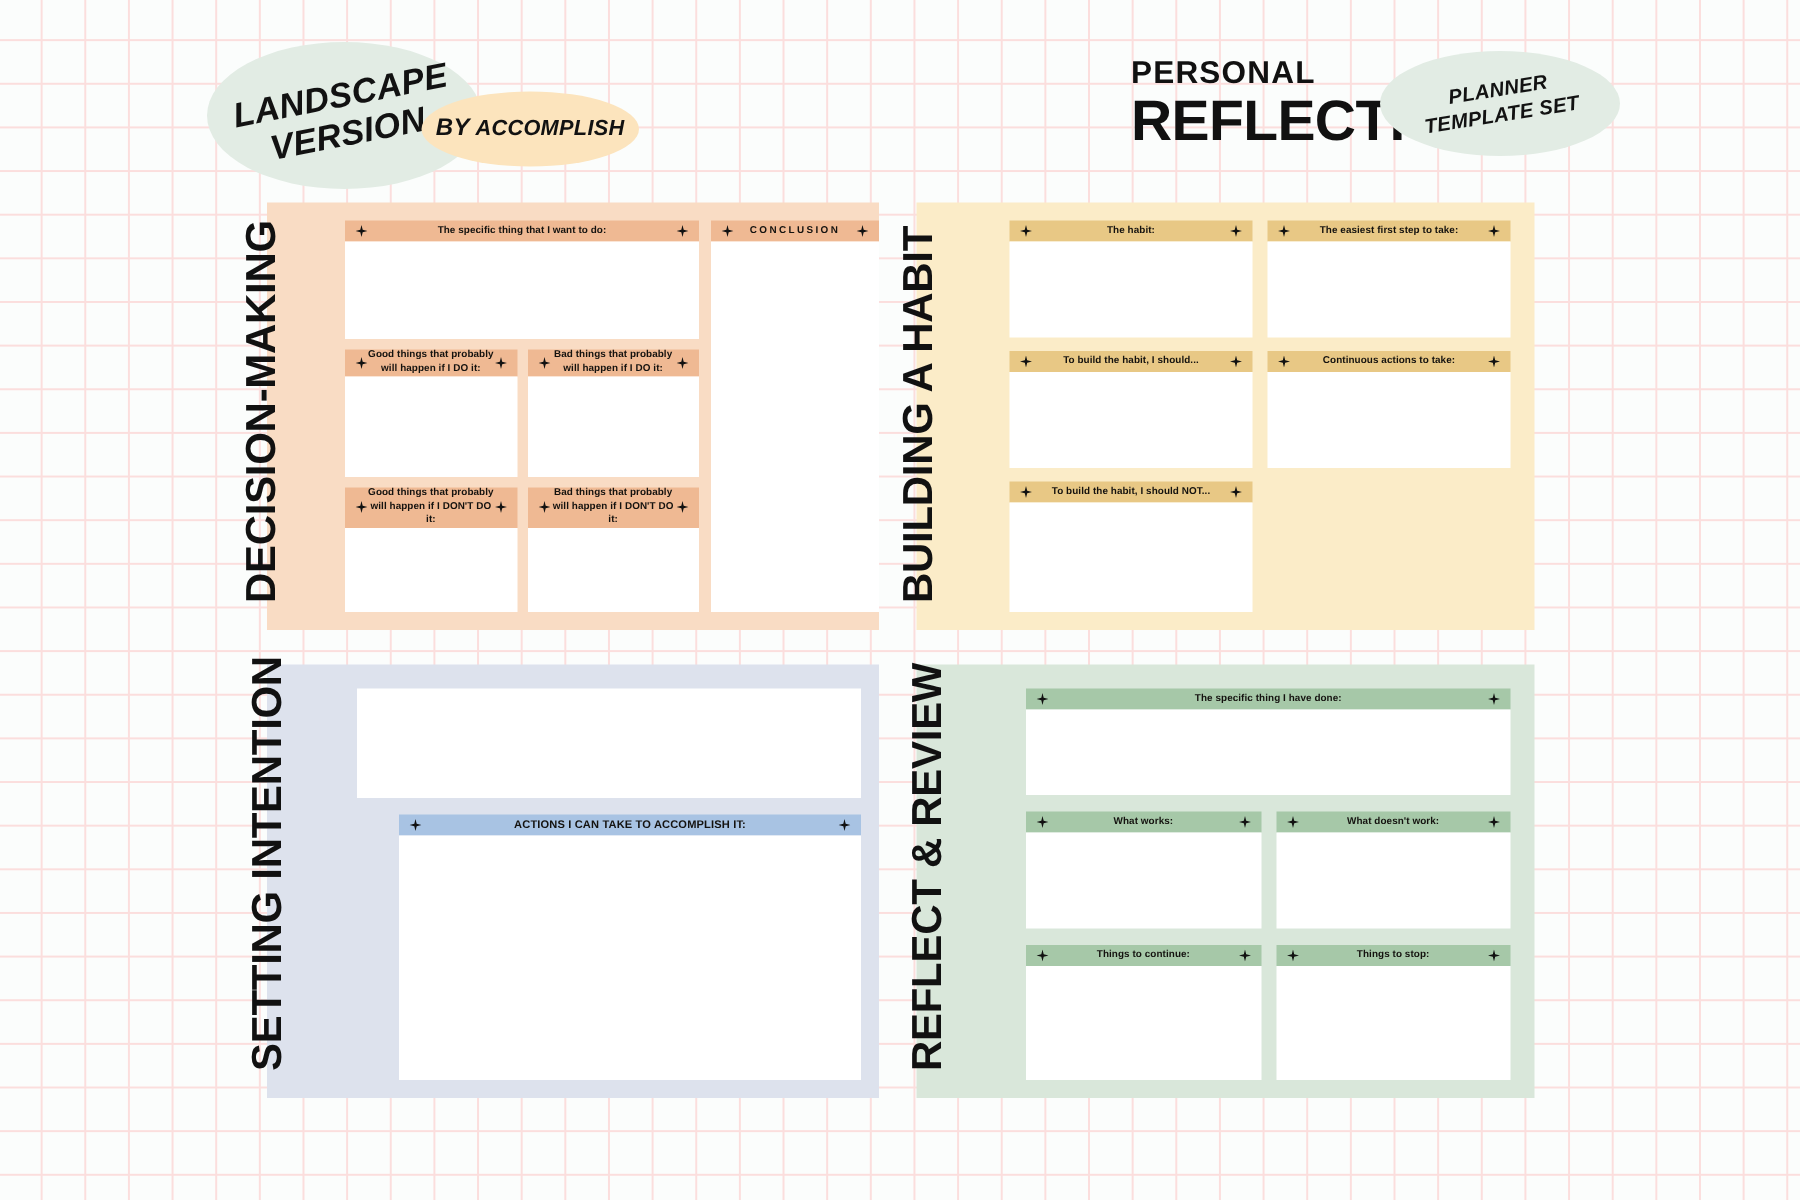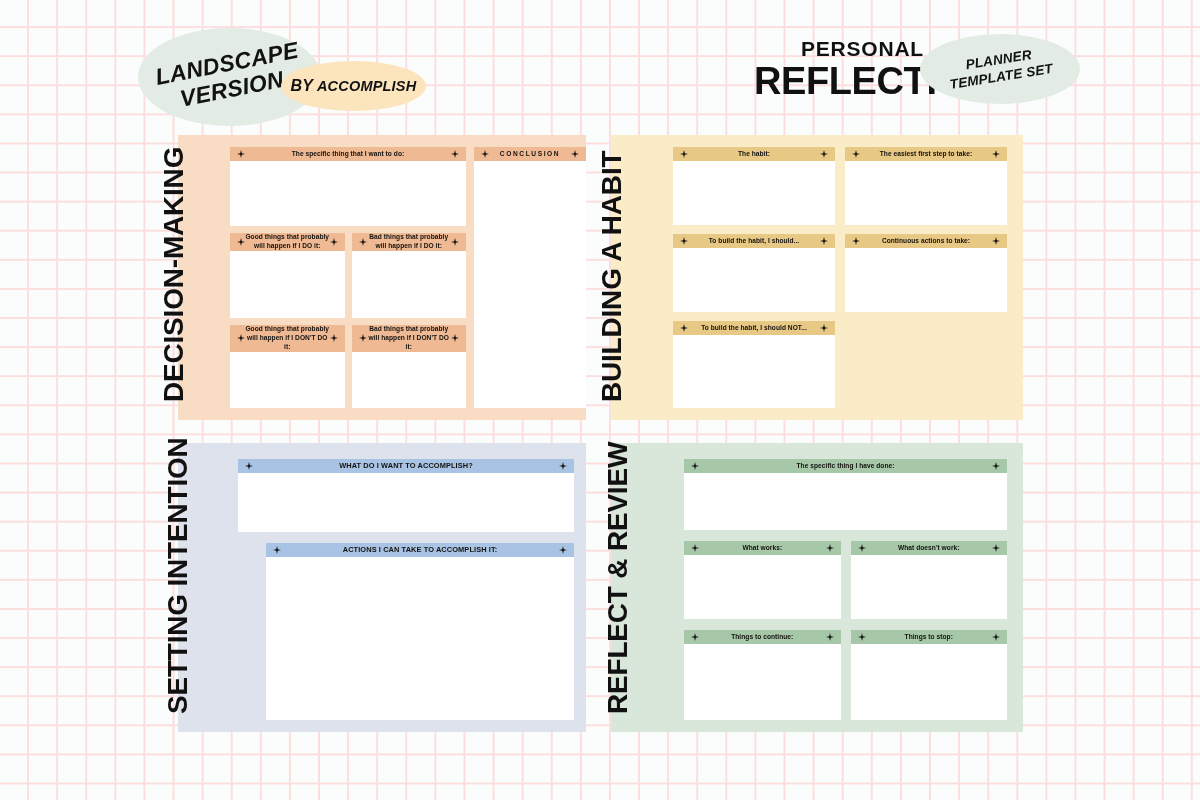--- a/index.html
+++ b/index.html
@@ -73,21 +73,21 @@
     font-size: 13.5px;
     line-height: 1.25;
     letter-spacing: 0.2px;
     color: #121212;
   }
 
   #main-title {
     position: absolute;
     left: 754px; top: 38px;
     width: 170px;
-    text-align: right;
+    text-align: left;
     color: #111;
   }
   #main-title .t-small {
     font-size: 21px;
     font-weight: 700;
     letter-spacing: 0.8px;
     line-height: 1.05;
     display: block;
   }
   #main-title .t-big {
@@ -439,33 +439,20 @@
     </div>
   </div>
 
   <div class="panel" id="panel-3">
     <div class="panel-label" style="width:60px;">
       <span>SETTING INTENTION</span>
     </div>
     <div class="panel-body" style="flex-direction:column; gap:0;">
 
       <div class="field" style="height:73px;">
-        <div class="field-head">
-          <span class="spark">
-              <svg viewBox="0 0 10 10">
-                <path d="M5 0 L6 4 L10 5 L6 6 L5 10 L4 6 L0 5 L4 4 Z" fill="#111"></path>
-              </svg>
-            </span>
-          <span class="ttl">WHAT DO I WANT TO ACCOMPLISH?</span>
-          <span class="spark">
-              <svg viewBox="0 0 10 10">
-                <path d="M5 0 L6 4 L10 5 L6 6 L5 10 L4 6 L0 5 L4 4 Z" fill="#111"></path>
-              </svg>
-            </span>
-        </div>
         <div class="field-body"></div>
       </div>
 
       <div style="height:11px;"></div>
 
       <div style="display:flex; gap:1px; flex:1;padding-left:28px;">
         <div class="field" style="flex:1.03;">
           <div class="field-head">
             <span class="spark">
                 <svg viewBox="0 0 10 10">

